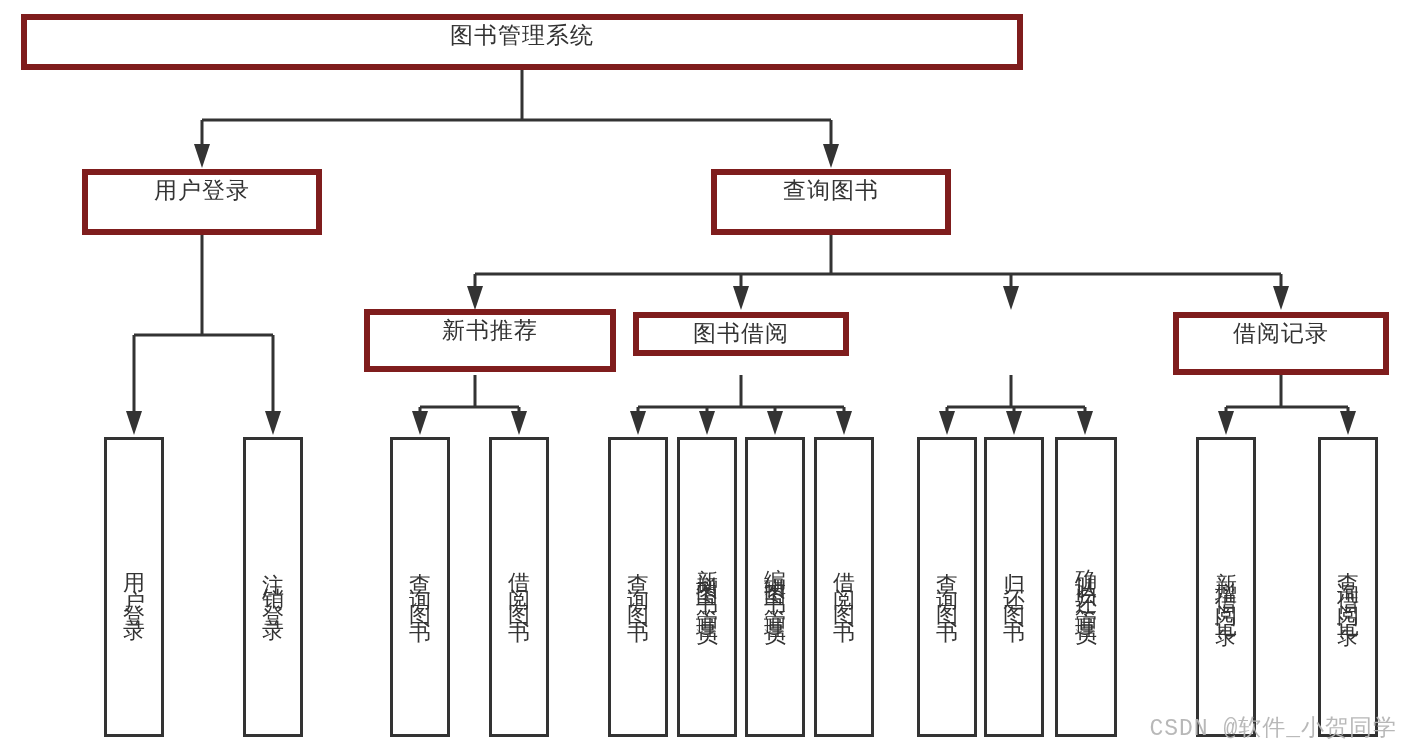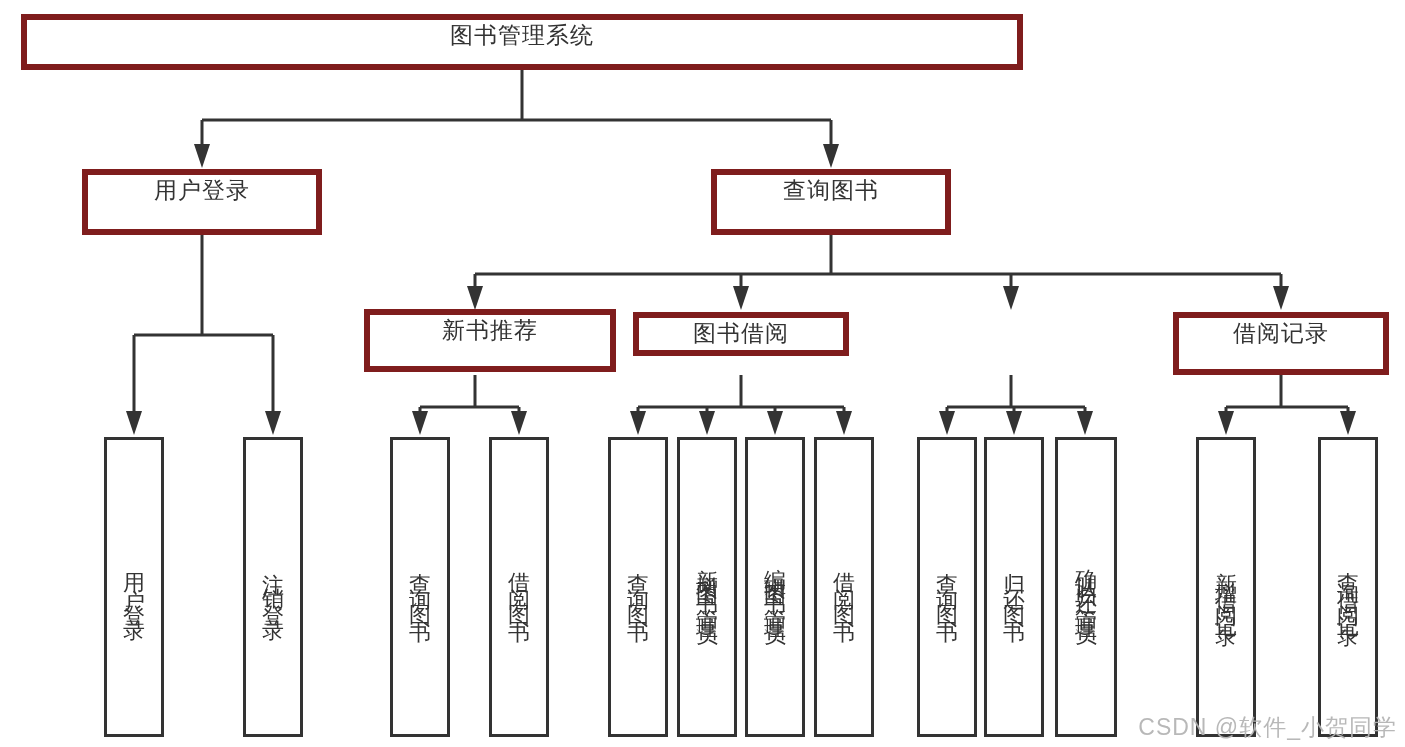--- a/index.html
+++ b/index.html
@@ -30,21 +30,21 @@
     text-orientation:mixed;
     font-size:22px;color:#333333;
     white-space:pre;
   }
   .ls4{letter-spacing:16px;}
   .ls6{letter-spacing:11px;}
   .ls9{letter-spacing:8px;}
   .watermark{
     position:absolute;z-index:3;
     right:8px;bottom:4px;
-    font-family:Liberation Sans, sans-serif;
+    font-family:Liberation Mono, monospace;
     font-size:23px;color:#b5b5b5;
     opacity:.95;
     letter-spacing:1px;
   }
 </style>
 </head>
 <body>
 
 <div class="stage">
 

